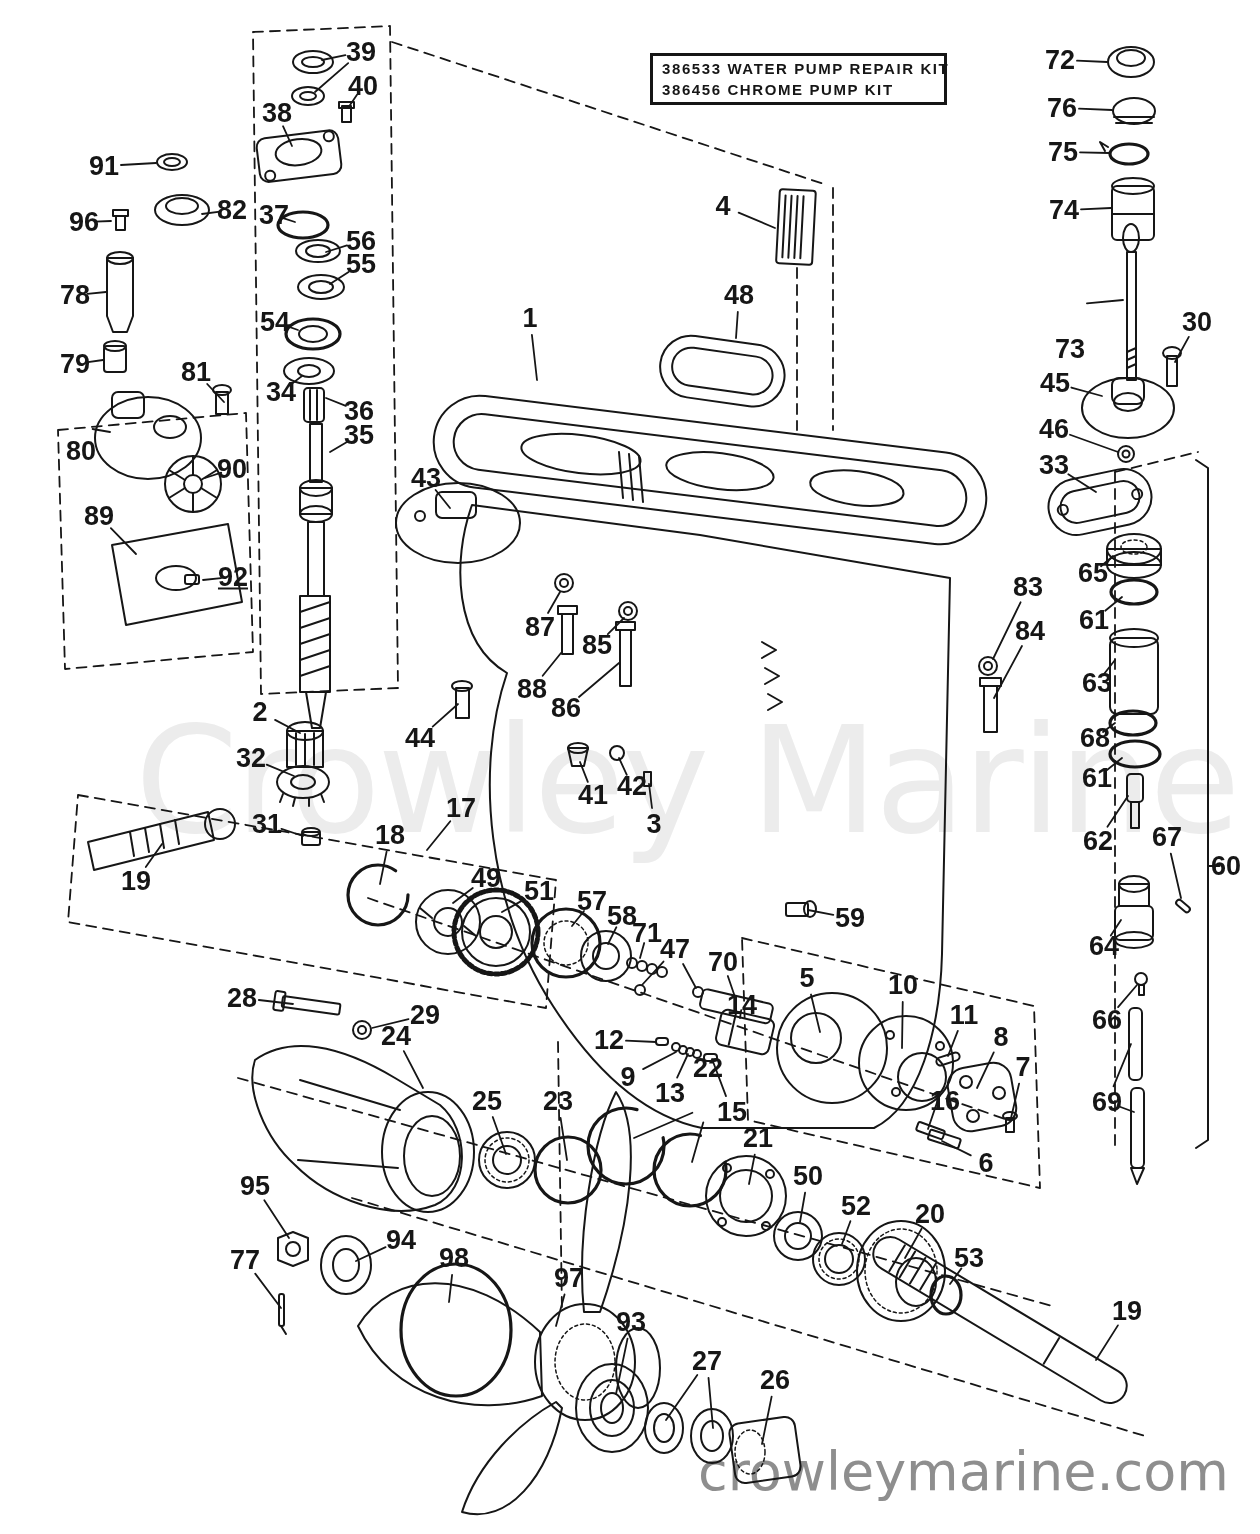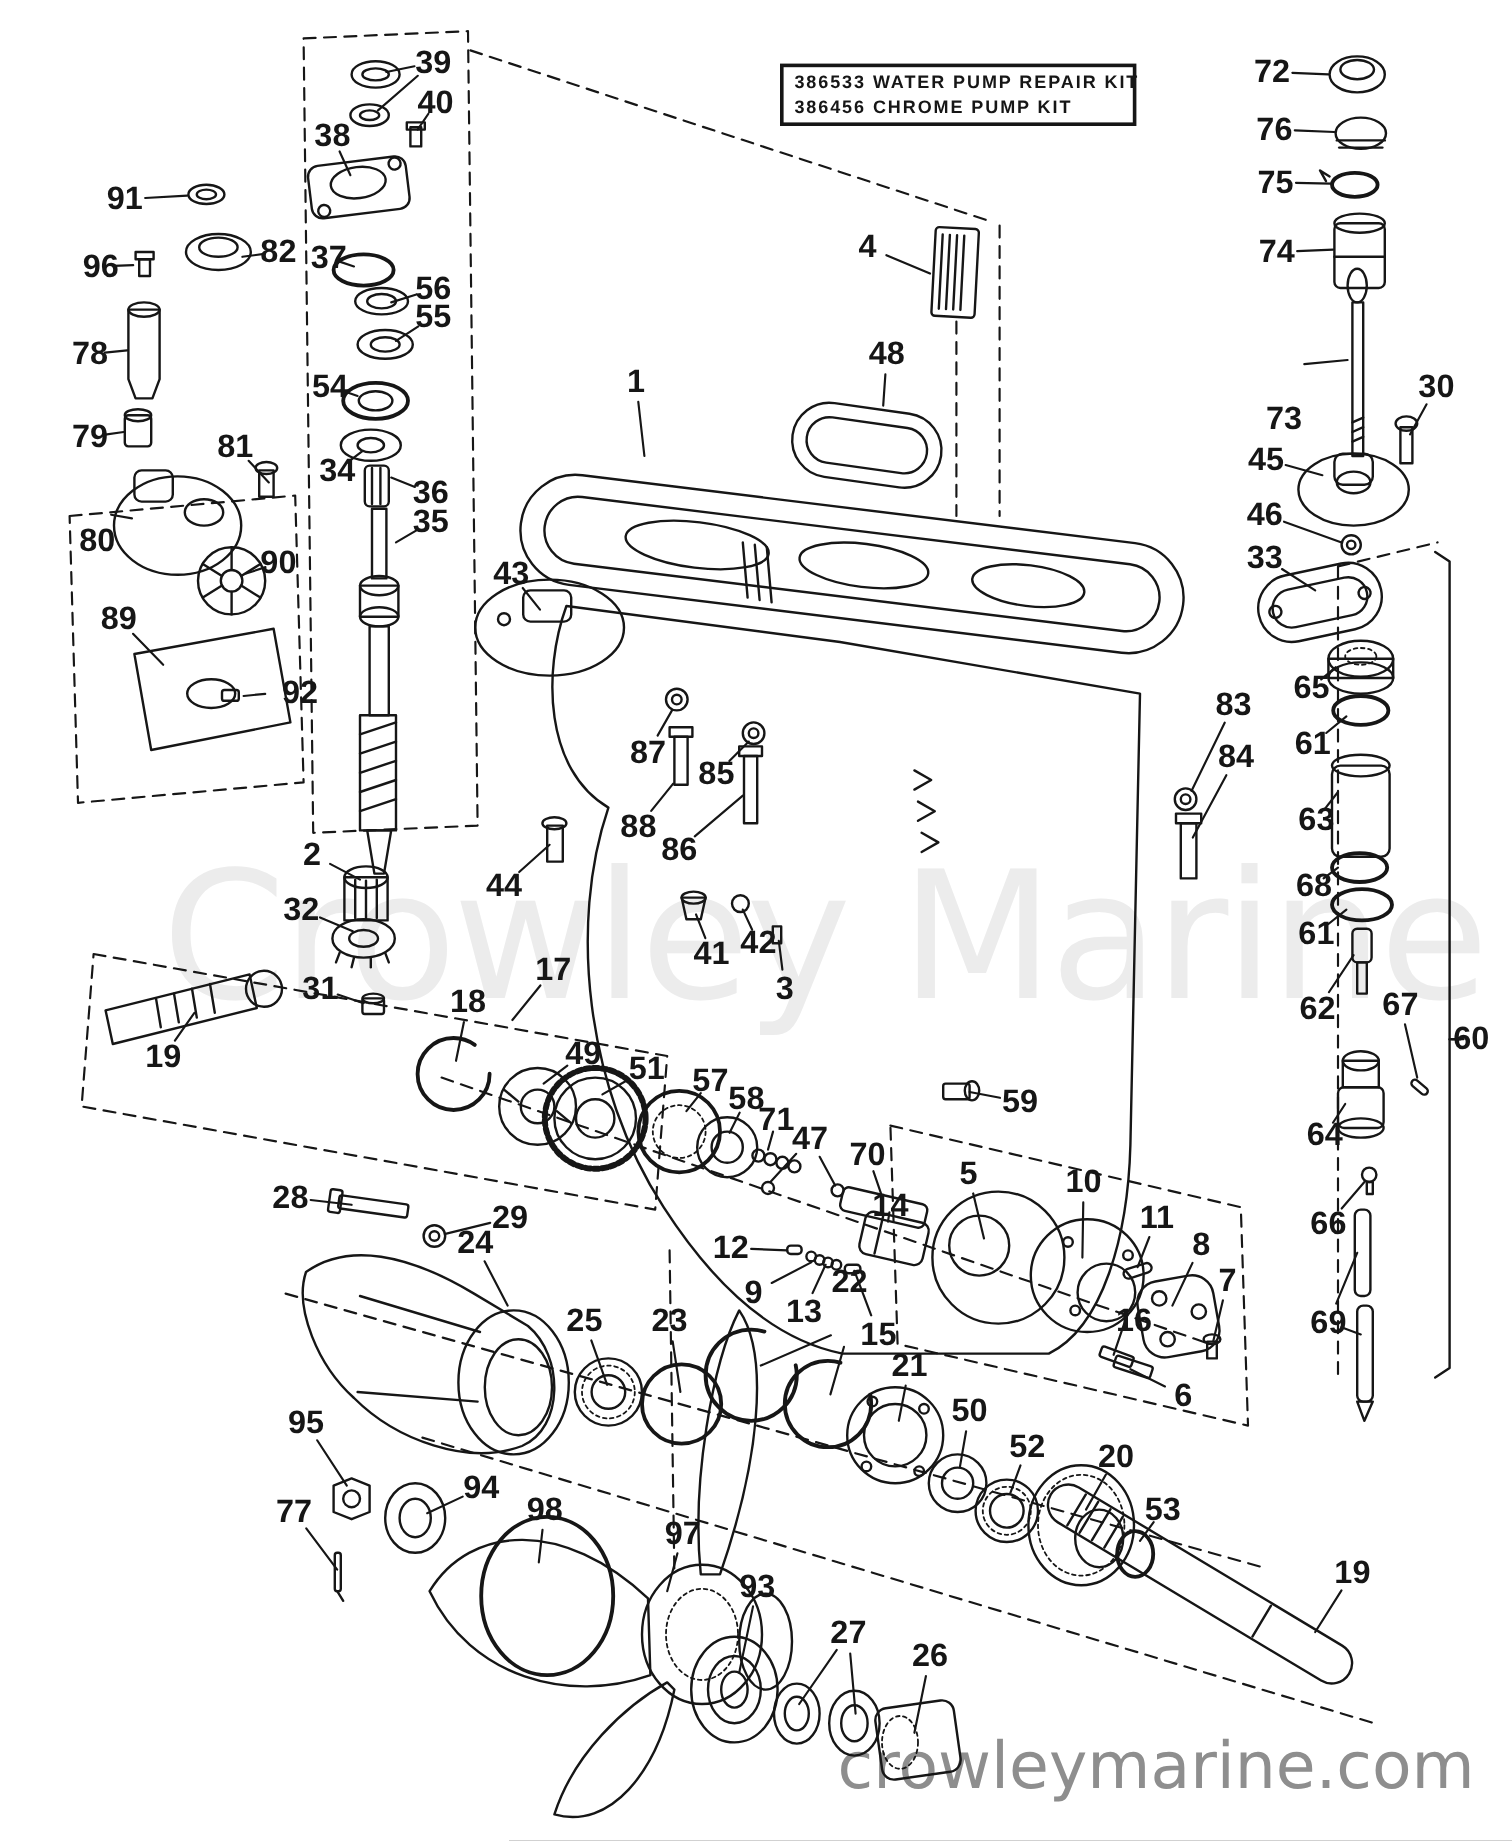--- a/index.html
+++ b/index.html
@@ -608,21 +608,21 @@
       <span style="left: 232px; top: 210px;">82</span>
       <span style="left: 1028px; top: 587px;">83</span>
       <span style="left: 1030px; top: 631px;">84</span>
       <span style="left: 597px; top: 645px;">85</span>
       <span style="left: 566px; top: 708px;">86</span>
       <span style="left: 540px; top: 627px;">87</span>
       <span style="left: 532px; top: 689px;">88</span>
       <span style="left: 99px; top: 516px;">89</span>
       <span style="left: 232px; top: 469px;">90</span>
       <span style="left: 104px; top: 166px;">91</span>
-      <span style="left: 250px; top: 577px;">92</span>
+      <span style="left: 233px; top: 577px; text-decoration: underline;">92</span>
       <span style="left: 631px; top: 1322px;">93</span>
       <span style="left: 401px; top: 1240px;">94</span>
       <span style="left: 255px; top: 1186px;">95</span>
       <span style="left: 84px; top: 222px;">96</span>
       <span style="left: 569px; top: 1278px;">97</span>
       <span style="left: 454px; top: 1258px;">98</span>
     </div>
 
 </div>
 

